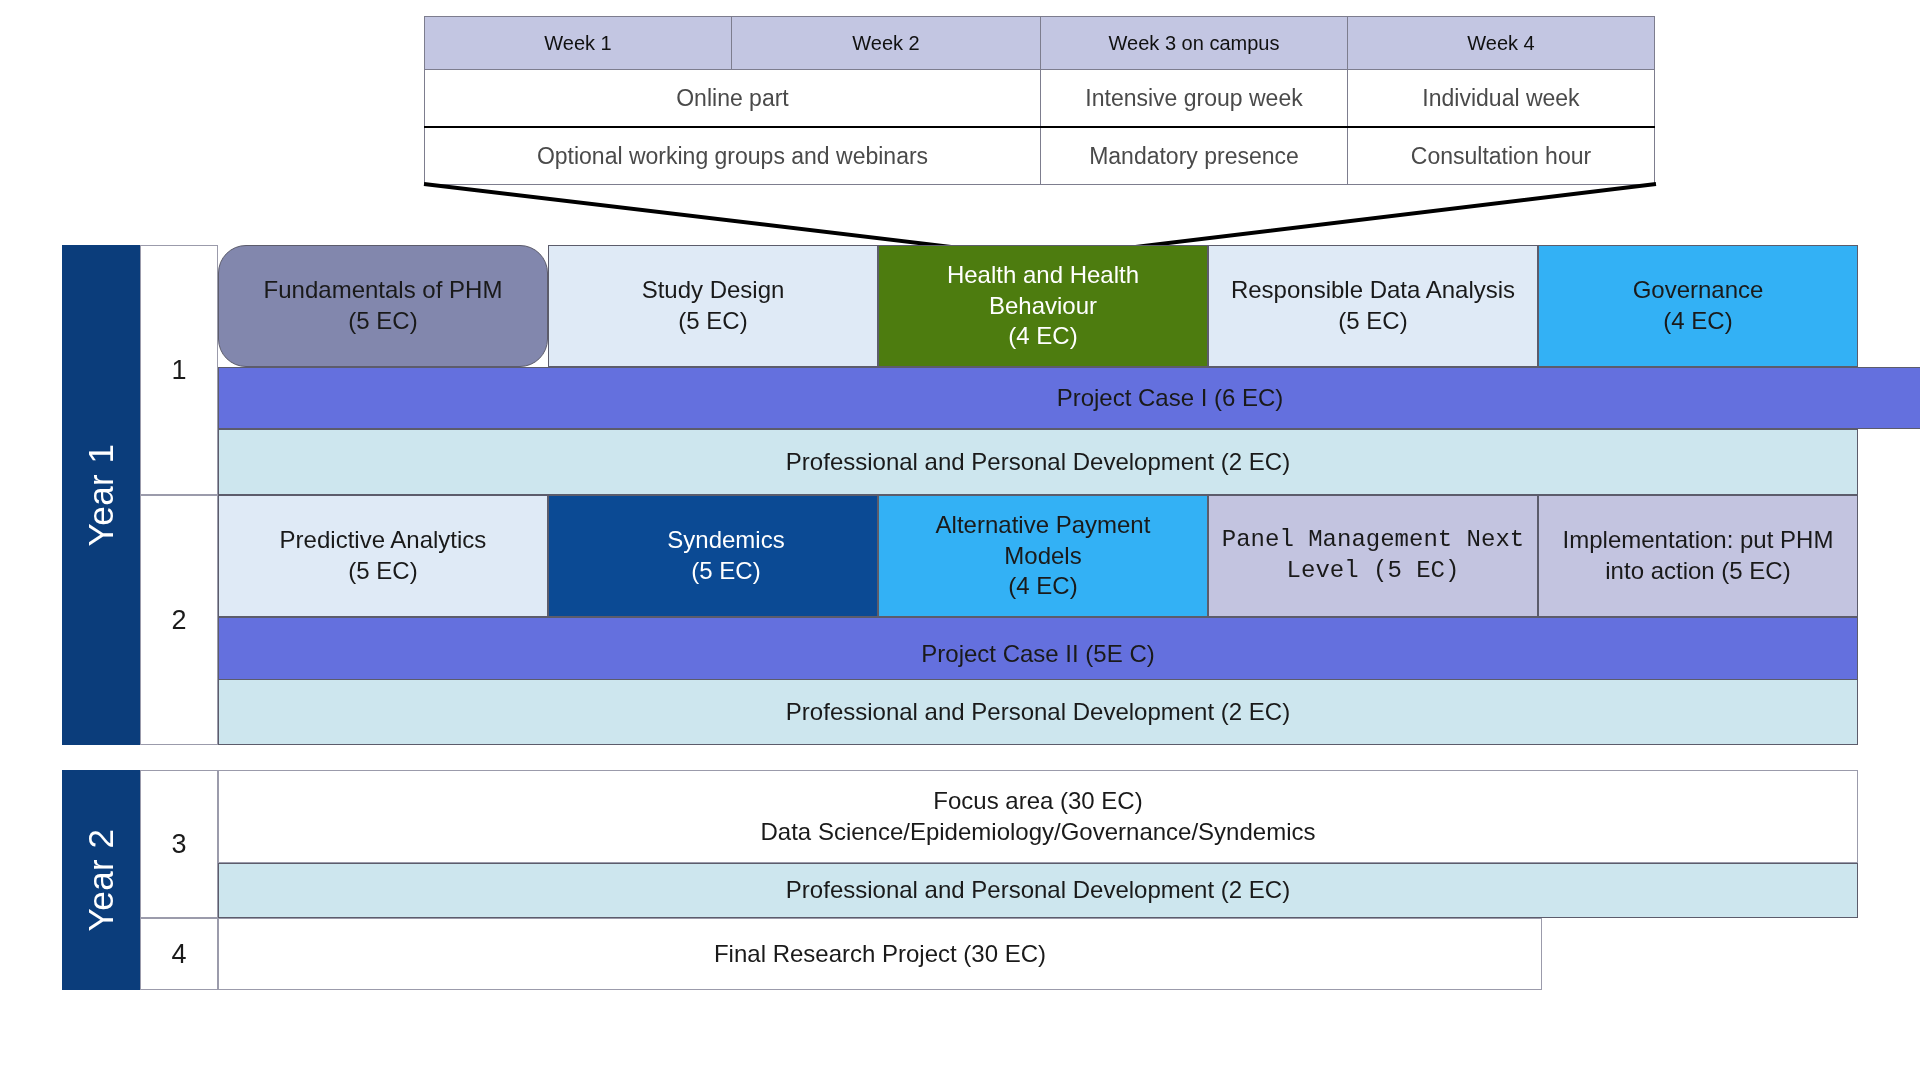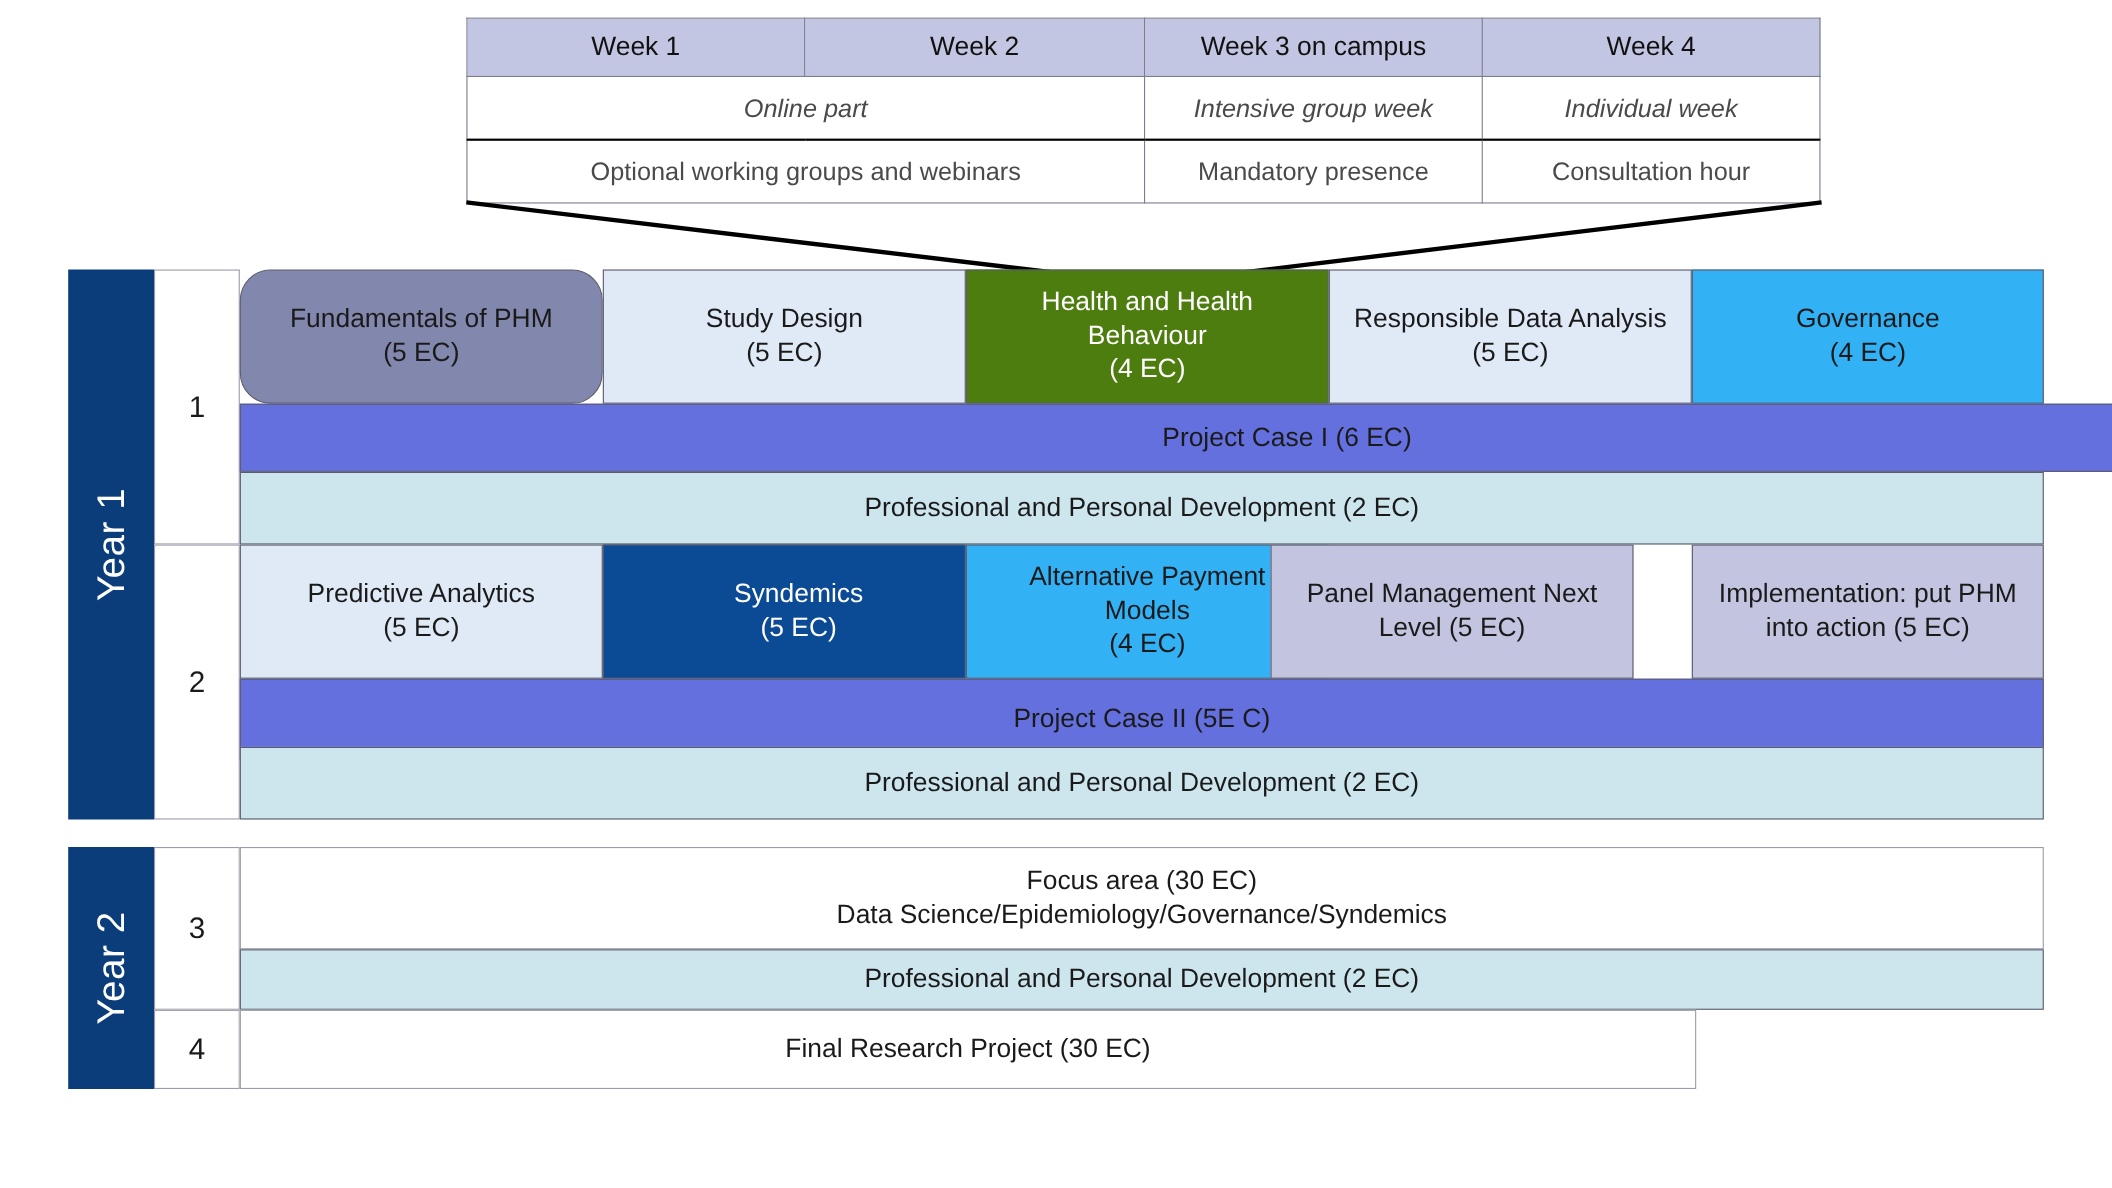--- a/index.html
+++ b/index.html
@@ -32,28 +32,27 @@
     border: 1px solid #7d7d8e;
     text-align: center;
     vertical-align: middle;
     font-size: 23px;
     color: #1a1a1a;
     padding: 0;
   }
   #week-table tr.hdr td {
     background: #c3c6e2;
     height: 52px;
-    font-size: 24px;
+    font-size: 20px;
     color: #111111;
   }
   #week-table tr.body td {
     background: #ffffff;
     height: 56px;
     color: #4a4a4a;
-    font-style: italic;
   }
   #week-table tr.body2 td {
     border-top: 2px solid #000000;
   }
   #week-table tr.body2 {
     
   }
   #week-table tr.body2 td {
     background: #ffffff;
     height: 56px;
@@ -234,21 +233,21 @@
   </div>
 
   <div class="cell c-cyan" style="left:878px; top:495px; width:330px; height:122px;">
     <div>
       <span class="txt">Alternative Payment</span>
       <span class="txt">Models</span>
       <span class="txt">(4 EC)</span>
     </div>
   </div>
 
-  <div class="cell c-lav" style="left:1155px; top:495px; width:330px; height:122px;">
+  <div class="cell c-lav" style="left:1208px; top:495px; width:330px; height:122px;font-family:Liberation Mono, monospace;">
     <div>
       <span class="txt">Panel Management Next</span>
       <span class="txt">Level (5 EC)</span>
     </div>
   </div>
 
   <div class="cell c-lav" style="left:1538px; top:495px; width:320px; height:122px;">
     <div>
       <span class="txt">Implementation: put PHM</span>
       <span class="txt">into action (5 EC)</span>

